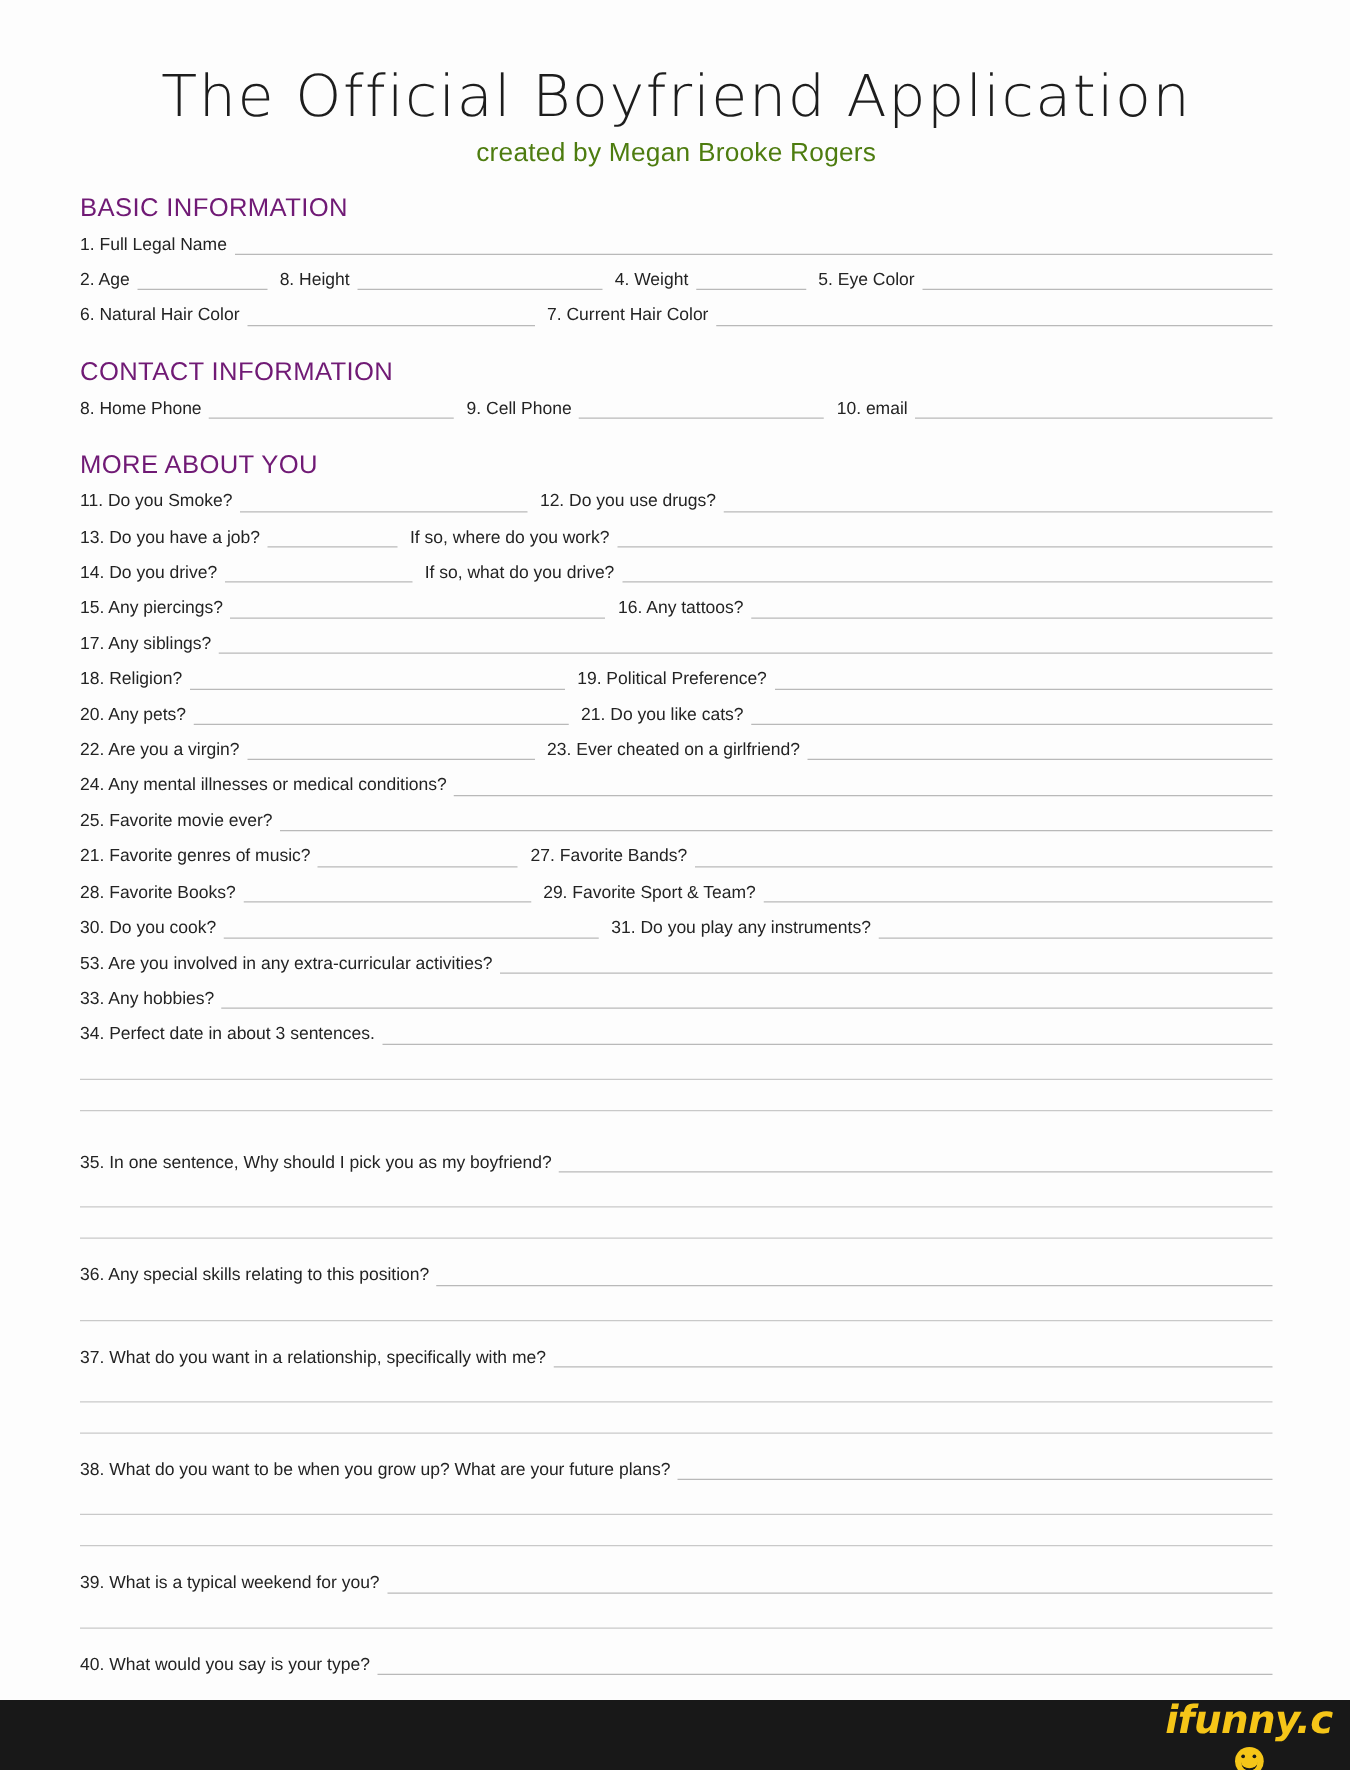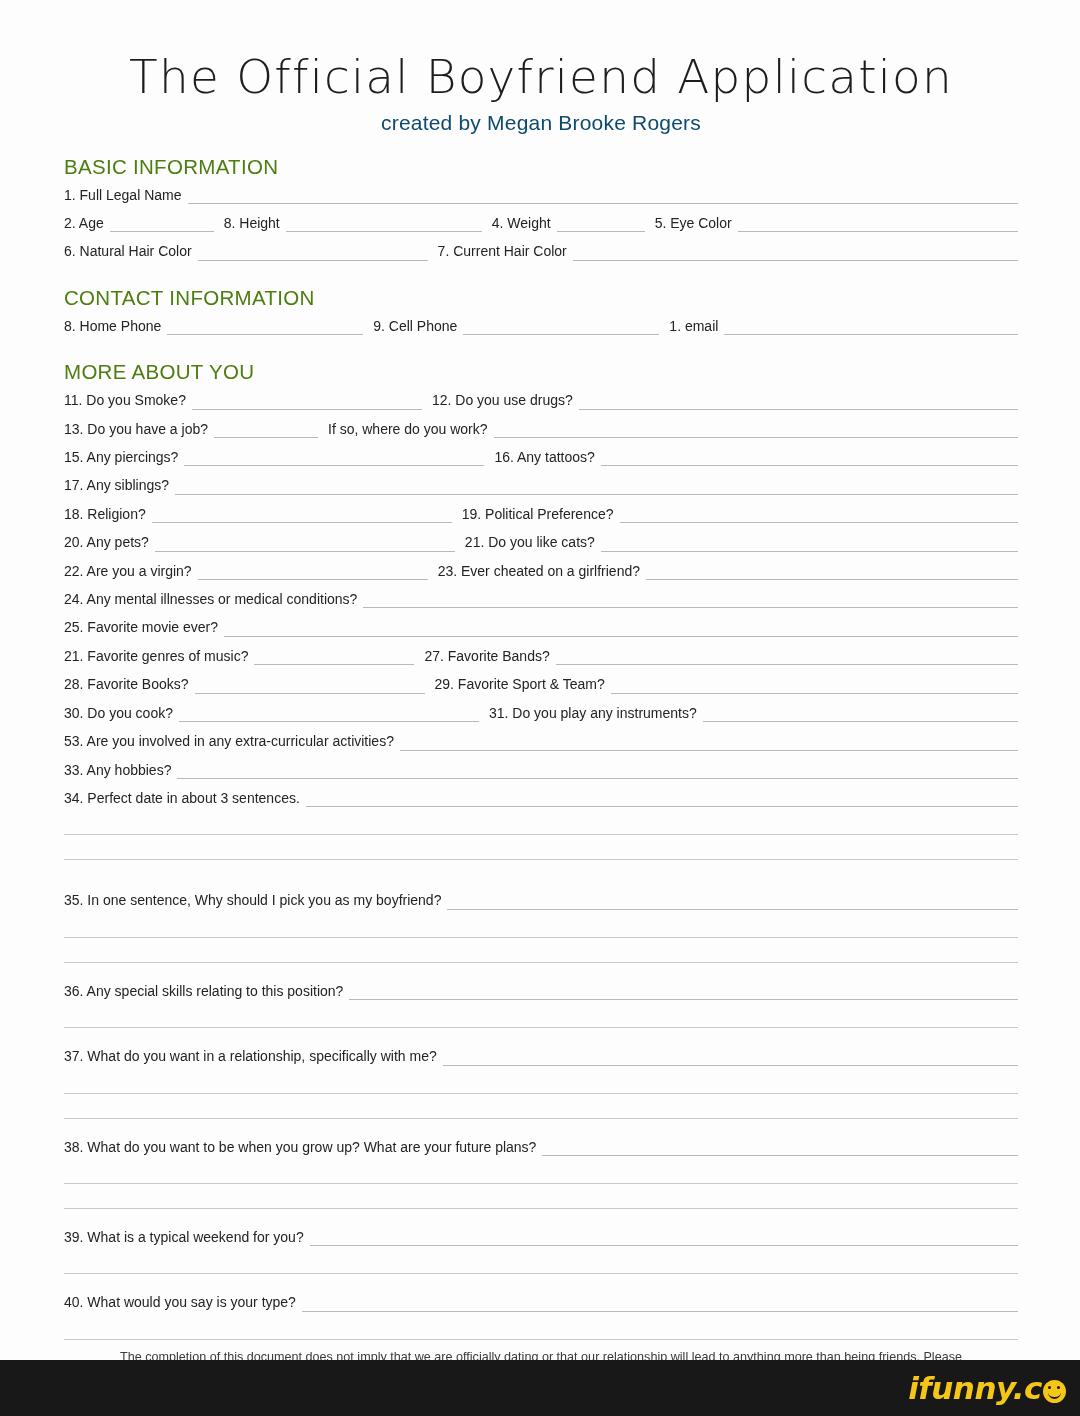--- a/index.html
+++ b/index.html
@@ -33,30 +33,30 @@
     text-align: center;
     color: #1d1d1d;
     margin-top: 52px;
     line-height: 1.1;
     white-space: nowrap;
     transform: scaleX(1.02);
   }
   .subtitle {
     text-align: center;
     font-size: 21px;
-    color: #0c4a6e;
+    color: #4d7c0f;
     margin-top: 8px;
     letter-spacing: .2px;
   }
 
   
   .section-head {
     font-size: 20.5px;
     letter-spacing: .3px;
-    color: #4d7c0f;
+    color: #701a75;
     margin-top: 20px;
     margin-bottom: 2px;
   }
 
   
   .row {
     display: flex;
     align-items: baseline;
     font-size: 14px;
     line-height: 28.4px;
@@ -120,20 +120,21 @@
     top: 50%;
     transform: translateY(-50%);
     font-family: "DejaVu Sans", sans-serif;
     font-weight: bold;
     font-style: italic;
     font-size: 31px;
     color: #f5c518;
     letter-spacing: -0.5px;
     display: flex;
     align-items: center;
+    flex-direction: column;
   }
   .wm-smiley {
     display: inline-block;
     width: 23px; height: 23px;
     border-radius: 50%;
     background: #f5c518;
     position: relative;
     margin-left: 1px;
     top: 3px;
   }
@@ -189,40 +190,46 @@
       <span class="rule"></span>
     </div>
 
     <div class="section-head">CONTACT INFORMATION</div>
 
     <div class="row">
       <span class="q">8. Home Phone</span>
       <span class="rule w5"></span>
       <span class="gap q">9. Cell Phone</span>
       <span class="rule w5"></span>
-      <span class="gap q">1. email</span>
+      <span class="gap q">10. email</span>
       <span class="rule"></span>
     </div>
 
     <div class="section-head">MORE ABOUT YOU</div>
 
     <div class="row">
       <span class="q">11. Do you Smoke?</span>
       <span class="rule w7"></span>
       <span class="gap q">12. Do you use drugs?</span>
       <span class="rule"></span>
     </div>
 
     <div class="row">
       <span class="q">13. Do you have a job?</span>
       <span class="rule w1"></span>
       <span class="gap q">If so, where do you work?</span>
       <span class="rule"></span>
     </div>
 
+    <div class="row">
+      <span class="q">14. Do you drive?</span>
+      <span class="rule w2"></span>
+      <span class="gap q">If so, what do you drive?</span>
+      <span class="rule"></span>
+    </div>
 
     <div class="row">
       <span class="q">15. Any piercings?</span>
       <span class="rule w8"></span>
       <span class="gap q">16. Any tattoos?</span>
       <span class="rule"></span>
     </div>
 
     <div class="row">
       <span class="q">17. Any siblings?</span>

